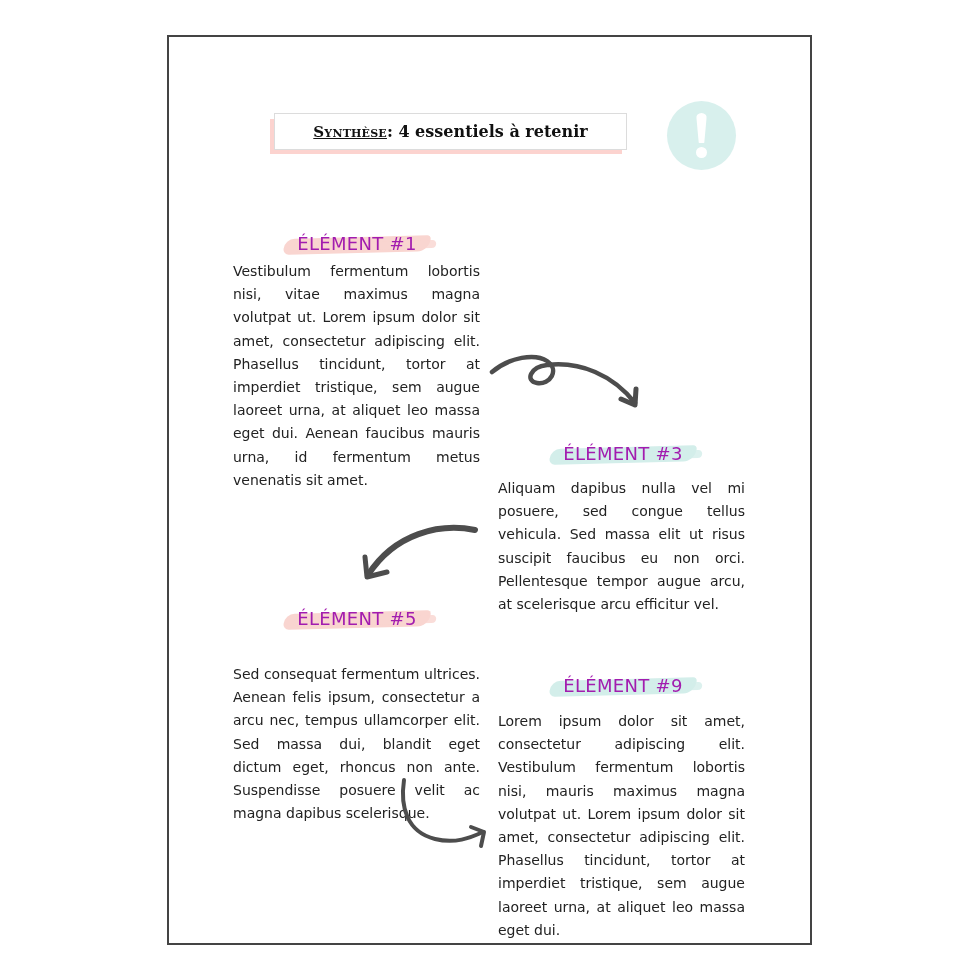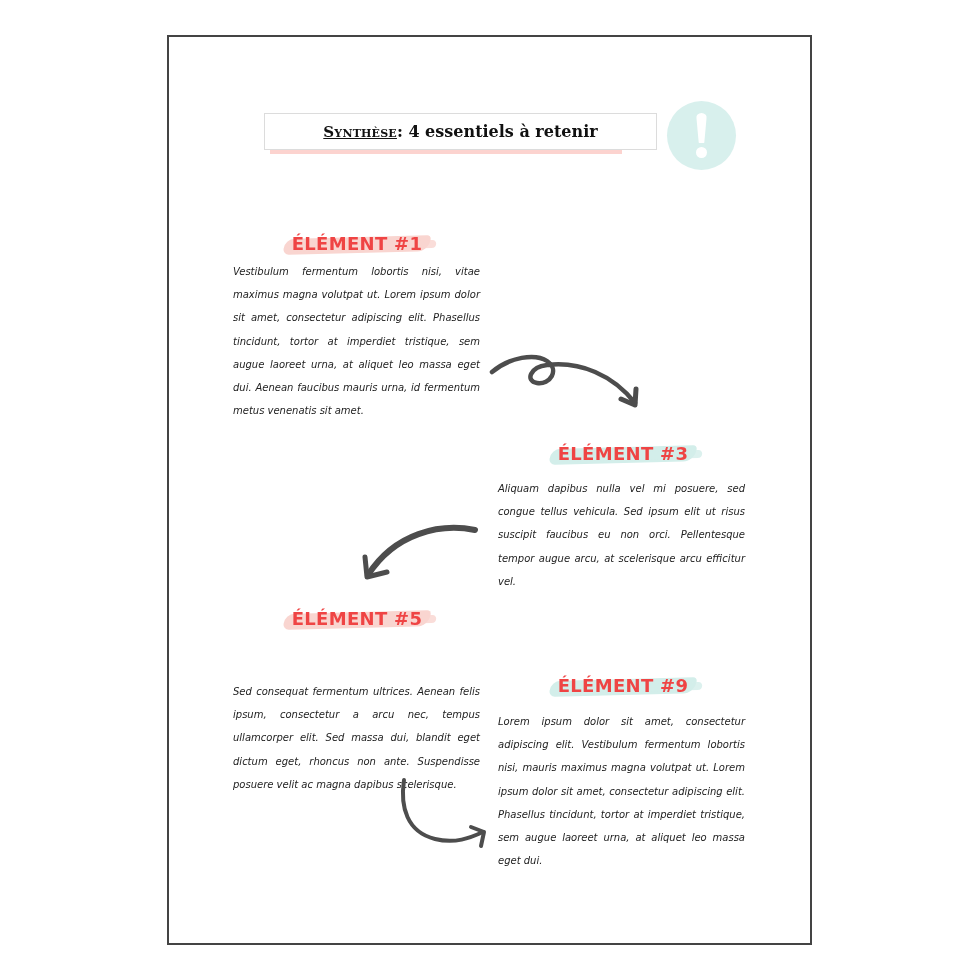--- a/index.html
+++ b/index.html
@@ -16,22 +16,22 @@
 
     
     .title-shadow {
       position: absolute;
       left: 270px; top: 119px;
       width: 352px; height: 35px;
       background: #fcd3cf;
     }
     .title-box {
       position: absolute;
-      left: 264px; top: 113px;
-      width: 393px; height: 37px;
+      left: 274px; top: 113px;
+      width: 353px; height: 37px;
       background: #ffffff;
       border: 1px solid #dcdcdc;
       display: flex; align-items: center; justify-content: center;
       white-space: nowrap;
     }
     .title-key {
       font-family: "DejaVu Serif", serif;
       font-weight: bold;
       font-size: 15px;
       font-variant: small-caps;
@@ -87,37 +87,36 @@
       content: "";
       position: absolute;
       left: 10px; right: -6px; top: 5px; height: 8px;
       background: inherit;
       border-radius: 6px;
       opacity: 0.8;
     }
     .heading-text {
       position: relative;
       font-family: "DejaVu Sans", sans-serif;
-      font-weight: bold;
+      font-weight: normal;
       font-size: 18px;
-      color: #ef4444;
+      color: #a21caf;
       letter-spacing: 0.3px;
     }
 
     .body-text {
       position: absolute;
       width: 247px;
       font-family: "DejaVu Sans", sans-serif;
-      font-size: 10px;
+      font-size: 14px;
       line-height: 23.2px;
       color: #222222;
       text-align: justify;
       text-align-last: left;
       hyphens: none;
-      font-style: italic;
     }
 
     .arrow { position: absolute; overflow: visible; }
     .arrow path { fill: none; stroke: #4d4d4d; stroke-linecap: round; stroke-linejoin: round; }
   </style>
 </head>
 <body>
 
 <div class="page"></div>
 
@@ -140,32 +139,32 @@
 
 <svg class="arrow" style="left:485px; top:345px;" width="165" height="70" viewBox="0 0 165 70">
   <path d="M7 27 C 25 12, 50 8, 62 16 C 75 25, 65 40, 52 38 C 40 36, 45 22, 62 20 C 95 16, 128 30, 150 58" stroke-width="4.5"></path>
   <path d="M150 60 L 151 44 M150 60 L 136 54" stroke-width="5"></path>
 </svg>
 
 <div class="heading" style="left:550px; top:438px; width:146px;">
   <div class="brush mint"></div>
   <span class="heading-text">ÉLÉMENT #3</span>
 </div>
-<div class="body-text" style="left:498px; top:477px;">Aliquam dapibus nulla vel mi posuere, sed congue tellus vehicula. Sed ipsum elit ut risus suscipit faucibus eu non orci. Pellentesque tempor augue arcu, at scelerisque arcu efficitur vel.</div>
+<div class="body-text" style="left:498px; top:477px;">Aliquam dapibus nulla vel mi posuere, sed congue tellus vehicula. Sed massa elit ut risus suscipit faucibus eu non orci. Pellentesque tempor augue arcu, at scelerisque arcu efficitur vel.</div>
 
 <svg class="arrow" style="left:355px; top:515px;" width="130" height="75" viewBox="0 0 130 75">
   <path d="M120 15 C 85 8, 40 18, 13 60" stroke-width="6"></path>
   <path d="M12 62 L 10 42 M12 62 L 32 57" stroke-width="5"></path>
 </svg>
 
 <div class="heading" style="left:284px; top:603px; width:146px;">
   <div class="brush pink"></div>
   <span class="heading-text">ÉLÉMENT #5</span>
 </div>
-<div class="body-text" style="left:233px; top:680px;">Sed consequat fermentum ultrices. Aenean felis ipsum, consectetur a arcu nec, tempus ullamcorper elit. Sed massa dui, blandit eget dictum eget, rhoncus non ante. Suspendisse posuere velit ac magna dapibus scelerisque.</div>
+<div class="body-text" style="left:233px; top:663px;">Sed consequat fermentum ultrices. Aenean felis ipsum, consectetur a arcu nec, tempus ullamcorper elit. Sed massa dui, blandit eget dictum eget, rhoncus non ante. Suspendisse posuere velit ac magna dapibus scelerisque.</div>
 
 <svg class="arrow" style="left:395px; top:772px;" width="100" height="85" viewBox="0 0 100 85">
   <path d="M9 8 C 5 35, 12 60, 40 67 C 60 72, 75 66, 88 60" stroke-width="4"></path>
   <path d="M89 60 L 76 55 M89 60 L 86 74" stroke-width="4"></path>
 </svg>
 
 <div class="heading" style="left:550px; top:670px; width:146px;">
   <div class="brush mint"></div>
   <span class="heading-text">ÉLÉMENT #9</span>
 </div>

